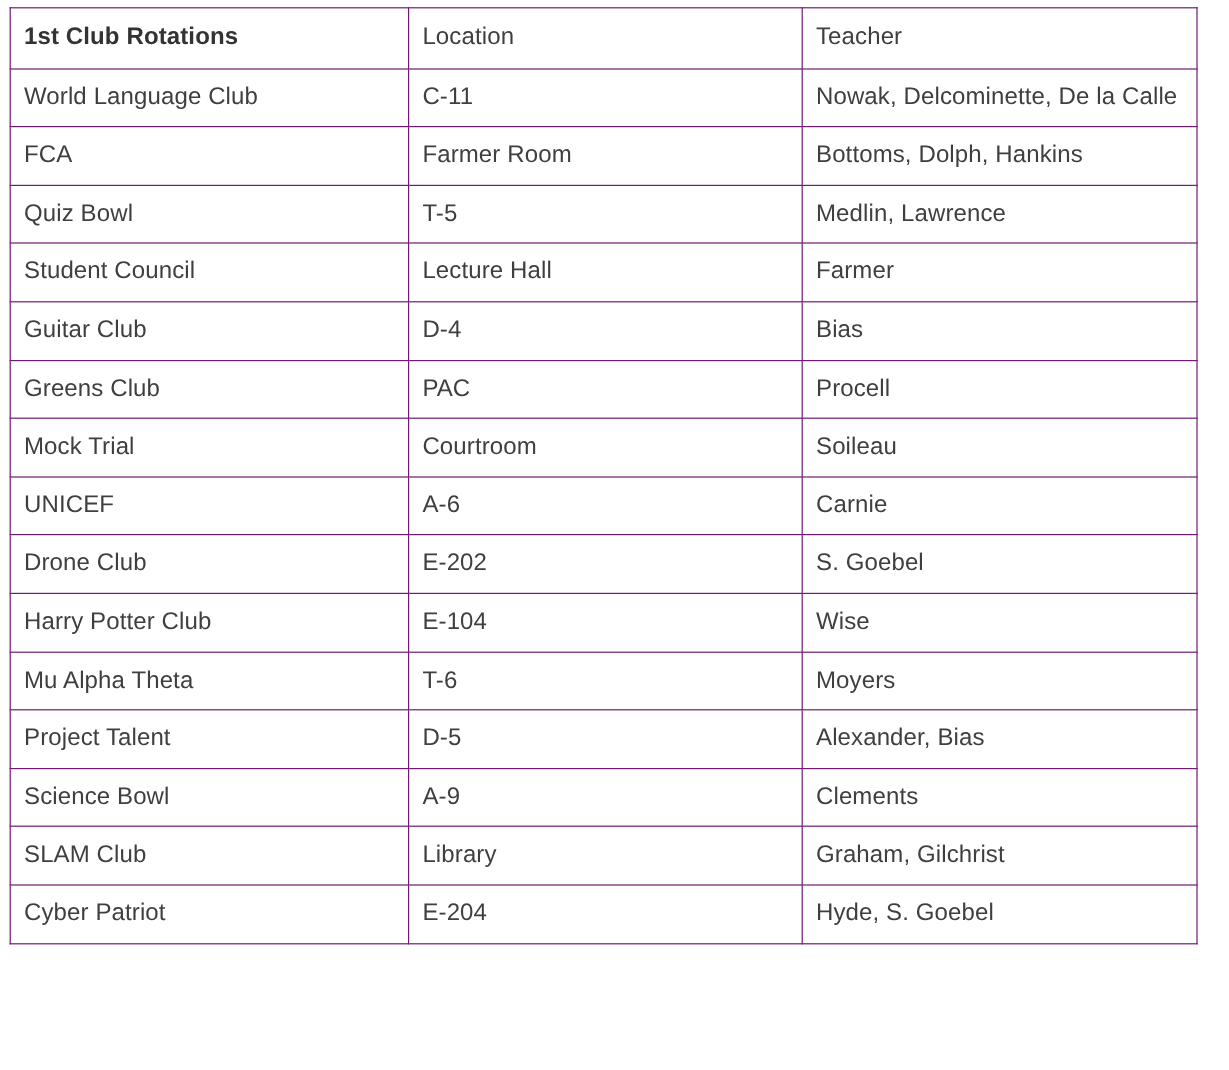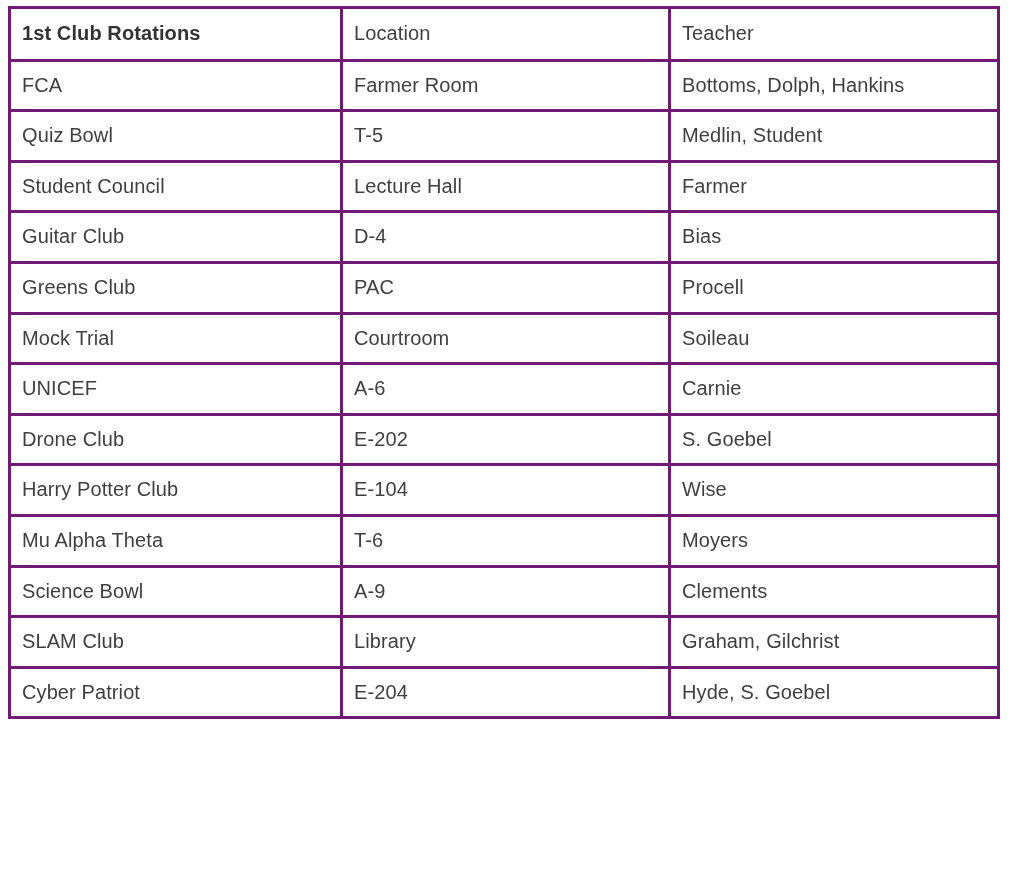--- a/index.html
+++ b/index.html
@@ -25,21 +25,21 @@
     width: 989px;
     table-layout: fixed;
     background: #ffffff;
   }
 
   table.club-table col.col-club     { width: 332px; }
   table.club-table col.col-location { width: 328px; }
   table.club-table col.col-teacher  { width: 329px; }
 
   table.club-table td {
-    border: 3px solid #701a75;
+    border: 1px solid #701a75;
     padding: 10px 11px 11px 11px;
     vertical-align: top;
     font-size: 20px;
     line-height: 1.33;
     color: #3f3f3f;
     font-weight: 400;
     letter-spacing: 0.1px;
     height: 24px;
     word-wrap: break-word;
   }
@@ -64,28 +64,33 @@
       <col class="col-location">
       <col class="col-teacher">
     </colgroup>
     <tbody id="table-body">
       <tr class="header-row">
         <td class="header-club">1st Club Rotations</td>
         <td>Location</td>
         <td>Teacher</td>
       </tr>
         <tr class="data-row">
+          <td>World Language Club</td>
+          <td>C-11</td>
+          <td>Nowak, Delcominette, De la Calle</td>
+        </tr>
+        <tr class="data-row">
           <td>FCA</td>
           <td>Farmer Room</td>
           <td>Bottoms, Dolph, Hankins</td>
         </tr>
         <tr class="data-row">
           <td>Quiz Bowl</td>
           <td>T-5</td>
-          <td>Medlin, Student</td>
+          <td>Medlin, Lawrence</td>
         </tr>
         <tr class="data-row">
           <td>Student Council</td>
           <td>Lecture Hall</td>
           <td>Farmer</td>
         </tr>
         <tr class="data-row">
           <td>Guitar Club</td>
           <td>D-4</td>
           <td>Bias</td>
@@ -114,20 +119,25 @@
           <td>Harry Potter Club</td>
           <td>E-104</td>
           <td>Wise</td>
         </tr>
         <tr class="data-row">
           <td>Mu Alpha Theta</td>
           <td>T-6</td>
           <td>Moyers</td>
         </tr>
         <tr class="data-row">
+          <td>Project Talent</td>
+          <td>D-5</td>
+          <td>Alexander, Bias</td>
+        </tr>
+        <tr class="data-row">
           <td>Science Bowl</td>
           <td>A-9</td>
           <td>Clements</td>
         </tr>
         <tr class="data-row">
           <td>SLAM Club</td>
           <td>Library</td>
           <td>Graham, Gilchrist</td>
         </tr>
         <tr class="data-row">

